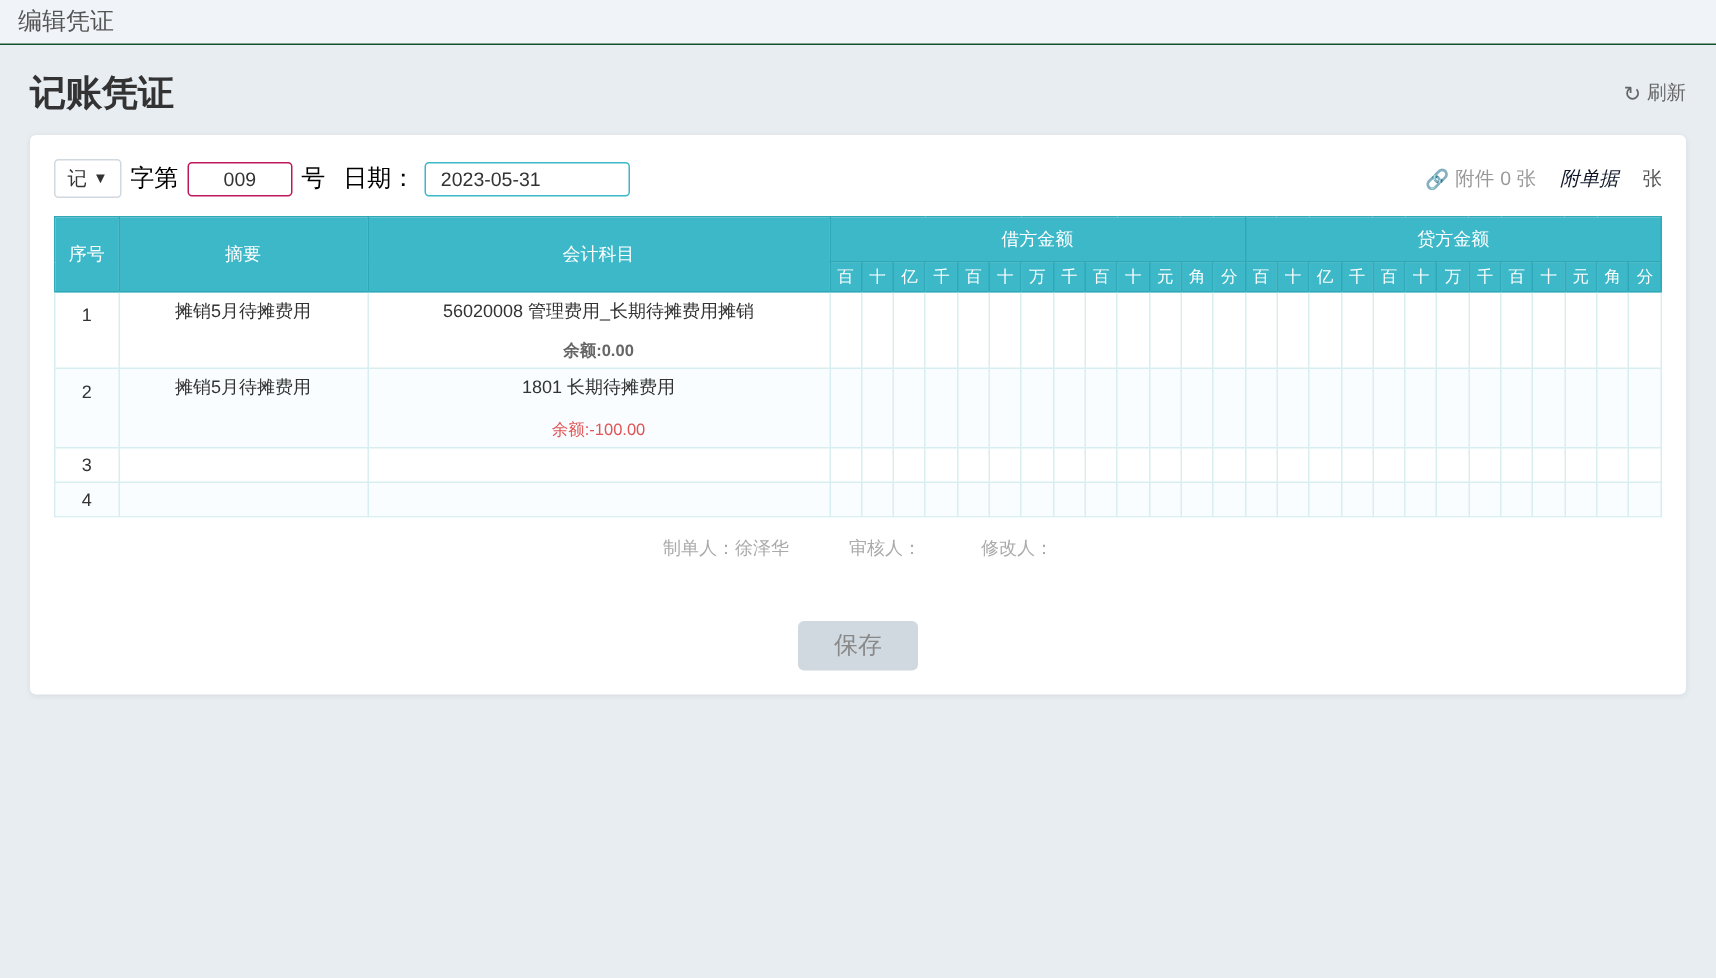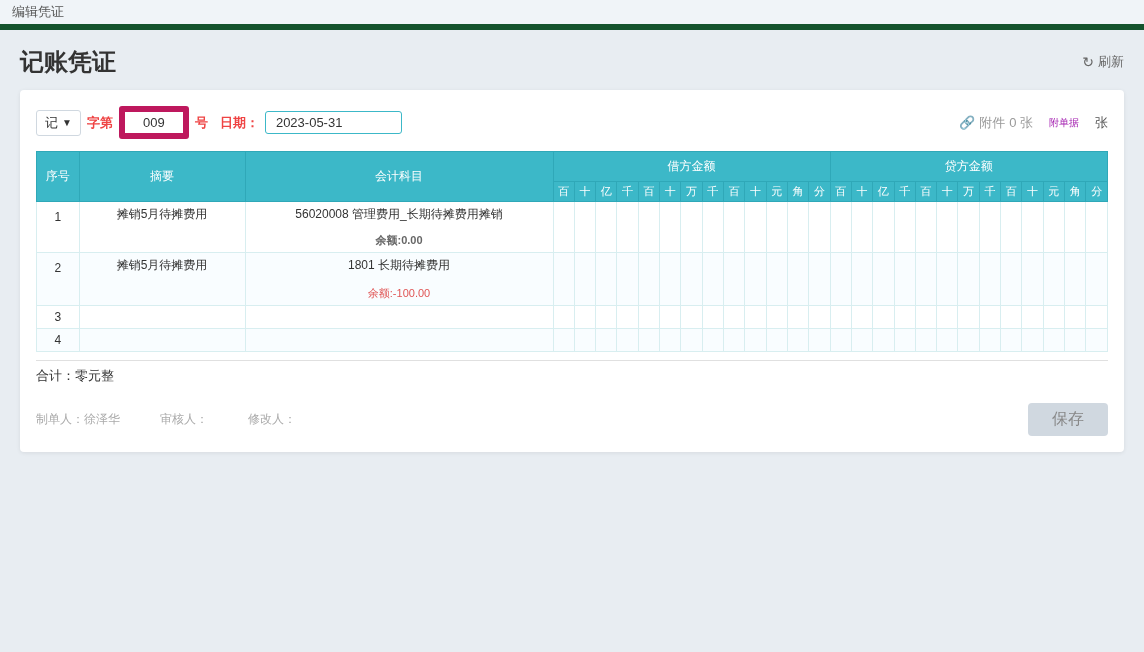--- a/index.html
+++ b/index.html
@@ -6,23 +6,23 @@
     body {
       font-family: 'Microsoft YaHei', 'PingFang SC', sans-serif;
       font-size: 13px;
       background: #e8edf2;
       width: 1144px;
       height: 652px;
       overflow: hidden;
     }
     .title-bar {
       background: #f0f4f8;
-      border-bottom: 6px solid #14532d;
+      border-bottom: 1px solid #14532d;
       padding: 6px 12px;
-      font-size: 13px;
+      font-size: 16px;
       color: #555;
       height: 30px;
       display: flex;
       align-items: center;
     }
     .main-content {
       background: #e8edf2;
       padding: 16px 20px;
       height: calc(652px - 30px);
     }
@@ -59,38 +59,37 @@
       gap: 12px;
       margin-bottom: 12px;
       flex-wrap: wrap;
     }
     .form-group {
       display: flex;
       align-items: center;
       gap: 6px;
     }
     .form-label {
-      color: #ef4444;
-      font-size: 13px;
-      font-weight: bold;
+      color: #000000;
+      font-size: 16px;
     }
     .select-btn {
       background: none;
       border: 1px solid #d0d8e0;
       border-radius: 3px;
       padding: 3px 8px;
       font-size: 13px;
       cursor: pointer;
       display: flex;
       align-items: center;
       gap: 4px;
       color: #333;
     }
     .input-field {
-      border: 6px solid #be185d;
+      border: 1px solid #be185d;
       border-radius: 3px;
       padding: 3px 8px;
       font-size: 13px;
       color: #333;
       width: 70px;
       text-align: center;
     }
     .date-field {
       border: 1px solid #3cb8c8;
       border-radius: 3px;
@@ -108,23 +107,24 @@
     }
     .attach-link {
       color: #999;
       font-size: 13px;
       display: flex;
       align-items: center;
       gap: 4px;
       cursor: pointer;
     }
     .attach-link-blue {
-      color: #a21caf;
-      font-size: 10px;
+      color: #0f172a;
+      font-size: 13px;
       cursor: pointer;
+      font-style: italic;
     }
     .zhang-text {
       font-size: 13px;
       color: #555;
     }
 
     
     .voucher-table {
       width: 100%;
       border-collapse: collapse;
@@ -190,20 +190,21 @@
     }
 
     .footer-row {
       display: flex;
       align-items: center;
       gap: 40px;
       margin-top: 12px;
       font-size: 12px;
       color: #aaa;
       justify-content: space-between;
+      flex-direction: column;
     }
     .footer-info {
       display: flex;
       gap: 40px;
     }
     .save-btn {
       background: #d0d8e0;
       color: #888;
       border: none;
       border-radius: 4px;
@@ -453,23 +454,20 @@
               <td class="amount-col"></td>
               <td class="amount-col"></td>
               <td class="amount-col"></td>
               <td class="amount-col"></td>
               <td class="amount-col"></td>
             </tr>
           </tbody>
       </table>
     </div>
 
-    <div class="summary-row">
-      <span class="summary-label">合计：零元整</span>
-    </div>
 
     <div class="footer-row">
       <div class="footer-info">
         <span>
           <span>制单人：</span><span>徐泽华</span>
         </span>
         <span>
           <span>审核人：</span><span></span>
         </span>
         <span>

